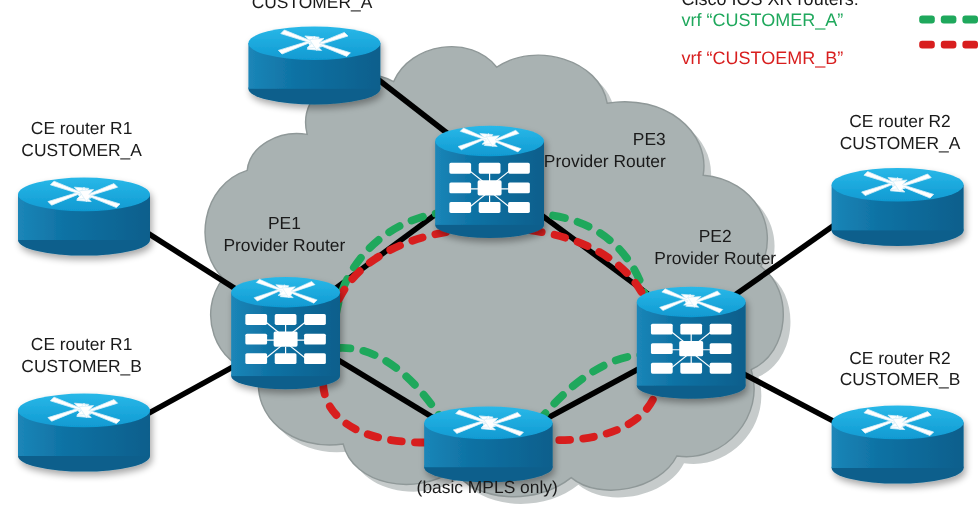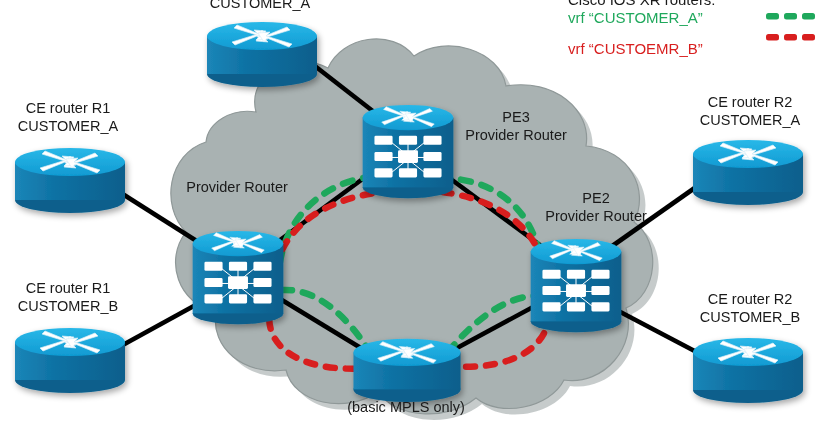--- a/index.html
+++ b/index.html
@@ -198,29 +198,30 @@
     <div>CE router R2</div>
     <div>CUSTOMER_A</div>
   </div>
 
   <div class="lbl two" style="left:750px;top:291px;transform:translateX(-50%);">
     <div>CE router R2</div>
     <div>CUSTOMER_B</div>
   </div>
 
   <div class="lbl two" style="left:237px;top:179px;transform:translateX(-50%);">
+    <div>PE1</div>
     <div>Provider Router</div>
   </div>
 
   <div class="lbl two" style="left:596px;top:190px;transform:translateX(-50%);">
     <div>PE2</div>
     <div>Provider Router</div>
   </div>
 
-  <div class="lbl two" style="left:516px;top:109px;transform:translateX(-50%);">
+  <div class="lbl two" style="left:504px;top:109px;transform:translateX(-50%);text-align:right;">
     <div>PE3</div>
     <div>Provider Router</div>
   </div>
 
 
   <div class="lbl" style="left:406px;top:389px;transform:translateX(-50%);margin-top:10px;">(basic MPLS only)</div>
 
   <div class="legend-row legend-title" style="left:568px;top:-10px;">Cisco IOS XR routers:</div>
   <div class="legend-row legend-a" style="left:568px;top:8px;">vrf “CUSTOMER_A”</div>
   <div class="legend-row legend-b" style="left:568px;top:29px;margin-top:10px;">vrf “CUSTOEMR_B”</div>

